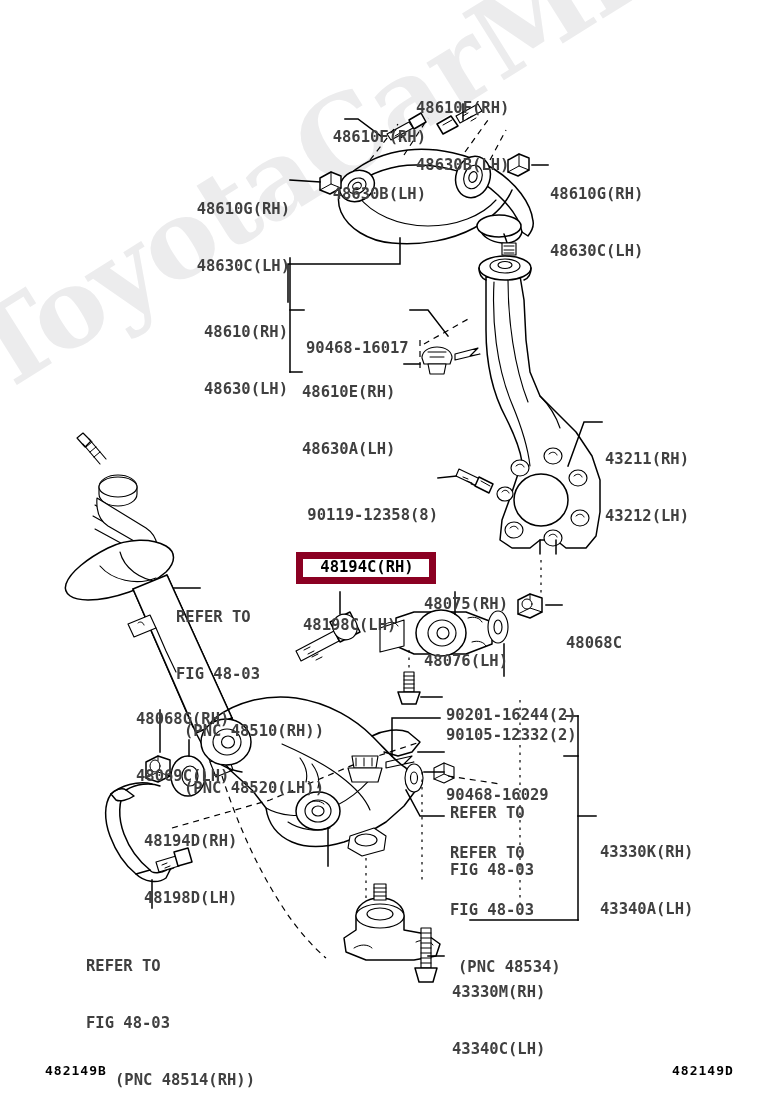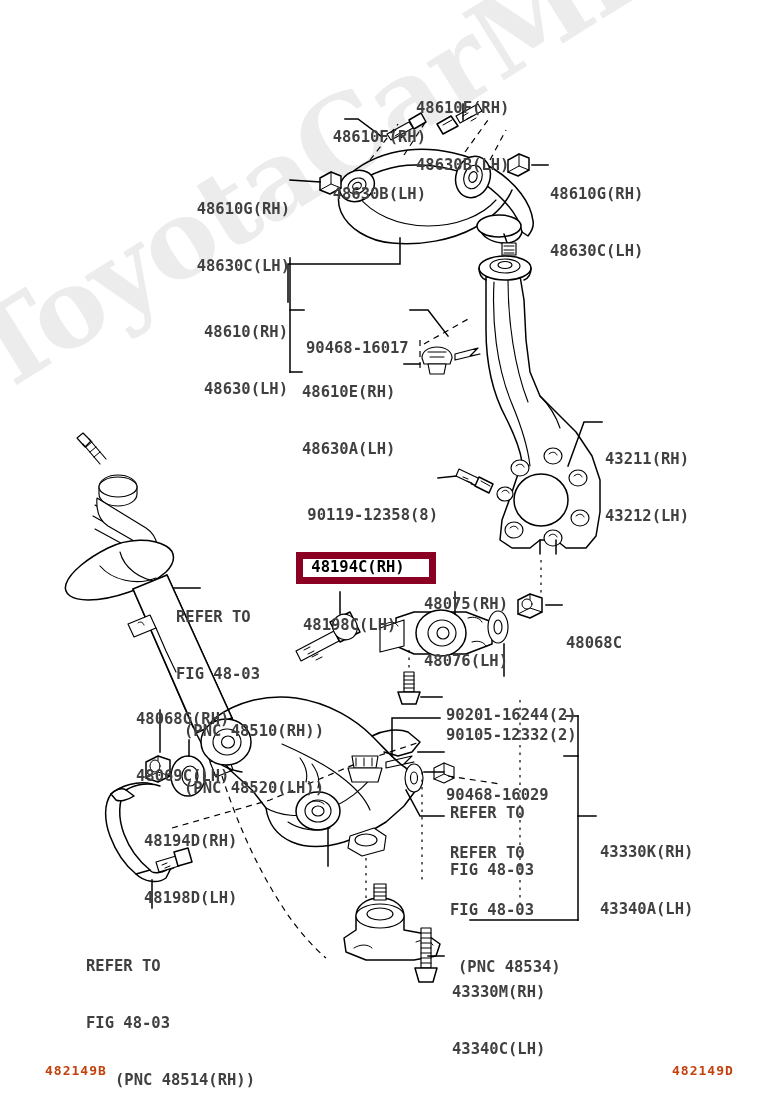--- a/index.html
+++ b/index.html
@@ -64,39 +64,39 @@
   }
   .lbl.r{text-align:right;}
   .lbl .l2{display:block;}
   
   .foot{
     position:absolute;
     z-index:3;
     font-family:"DejaVu Sans Mono","Liberation Mono",monospace;
     font-size:13px;
     font-weight:700;
-    color:#c2410c;
+    color:#000000;
     letter-spacing:1px;
     white-space:pre;
   }
   
   #highlight{
     position:absolute;
     z-index:4;
     left:296px;top:552px;
     width:140px;height:32px;
     border:7px solid #8b0022;
     box-sizing:border-box;
     background:transparent;
     pointer-events:none;
   }
   #highlight-text{
     position:absolute;
     z-index:5;
-    left:294px;top:557px;
+    left:303px;top:557px;
     width:128px;
     font-family:"DejaVu Sans Mono","Liberation Mono",monospace;
     font-size:15.5px;
     font-weight:700;
     line-height:21px;
     color:#000;
     white-space:pre;
     text-align:center;
     pointer-events:none;
   }

